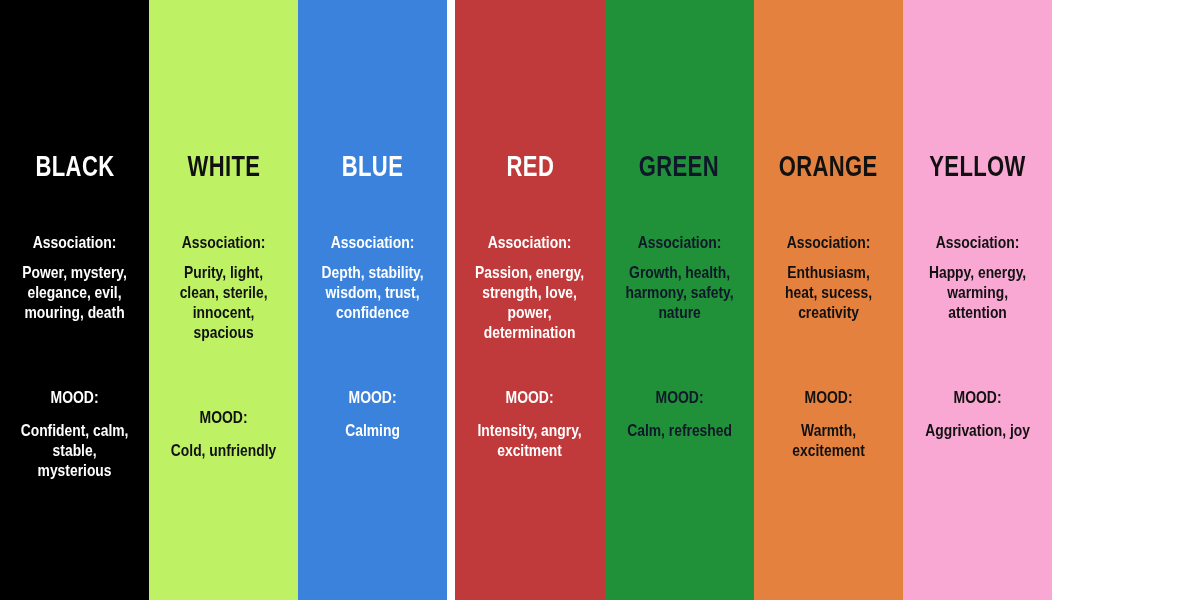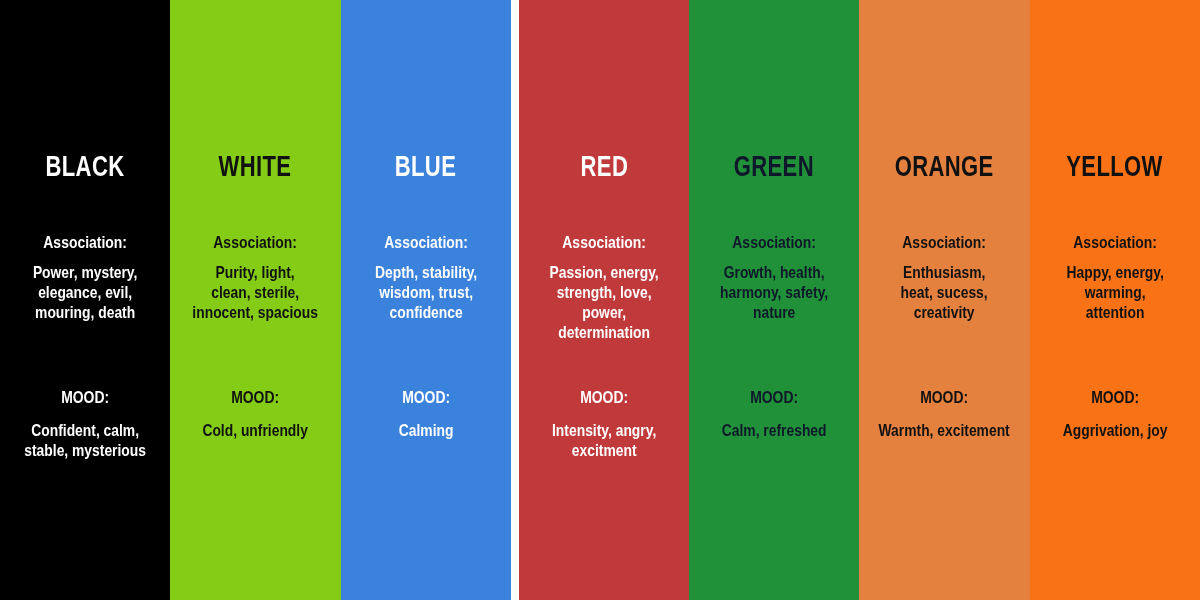--- a/index.html
+++ b/index.html
@@ -9,21 +9,21 @@
     background: #ffffff;
   }
   body {
     width: 1200px;
     height: 600px;
     overflow: hidden;
     font-family: "Liberation Sans", "DejaVu Sans", sans-serif;
   }
   #chart {
     display: flex;
-    width: 1200px;
+    width: 1052px;
     height: 600px;
   }
   .column {
     flex: 1 1 0;
     height: 600px;
     box-sizing: border-box;
     padding: 0 6px;
     display: flex;
     flex-direction: column;
     align-items: center;
@@ -81,21 +81,21 @@
         <div class="section-text">Power, mystery,
 elegance, evil,
 mouring, death</div>
       </div>
       <div class="mood-block" style="margin-top: 66.0781px;">
         <div class="section-label">MOOD:</div>
         <div class="section-text">Confident, calm,
 stable, mysterious</div>
       </div>
     </div>
-    <div class="column" style="background: #84cc16; color: rgb(17, 17, 17);">
+    <div class="column" style="background: #bef264; color: rgb(17, 17, 17);">
       <div class="col-title">WHITE</div>
       <div class="assoc-block">
         <div class="section-label">Association:</div>
         <div class="section-text">Purity, light,
 clean, sterile,
 innocent, spacious</div>
       </div>
       <div class="mood-block" style="margin-top: 66.0781px;">
         <div class="section-label">MOOD:</div>
         <div class="section-text">Cold, unfriendly</div>
@@ -148,21 +148,21 @@
         <div class="section-label">Association:</div>
         <div class="section-text">Enthusiasm,
 heat, sucess,
 creativity</div>
       </div>
       <div class="mood-block" style="margin-top: 66.0781px;">
         <div class="section-label">MOOD:</div>
         <div class="section-text">Warmth, excitement</div>
       </div>
     </div>
-    <div class="column" style="background: #f97316; color: rgb(17, 17, 17);">
+    <div class="column" style="background: #f9a8d4; color: rgb(17, 17, 17);">
       <div class="col-title">YELLOW</div>
       <div class="assoc-block">
         <div class="section-label">Association:</div>
         <div class="section-text">Happy, energy,
 warming,
 attention</div>
       </div>
       <div class="mood-block" style="margin-top: 66.0781px;">
         <div class="section-label">MOOD:</div>
         <div class="section-text">Aggrivation, joy</div>

